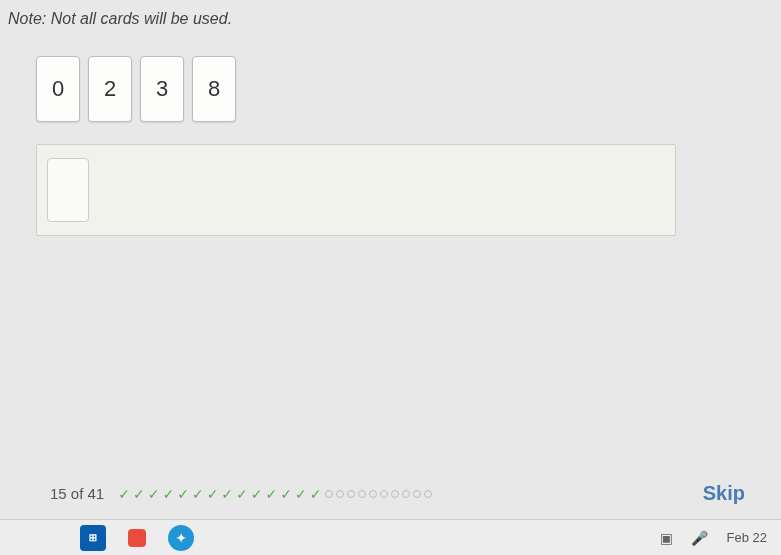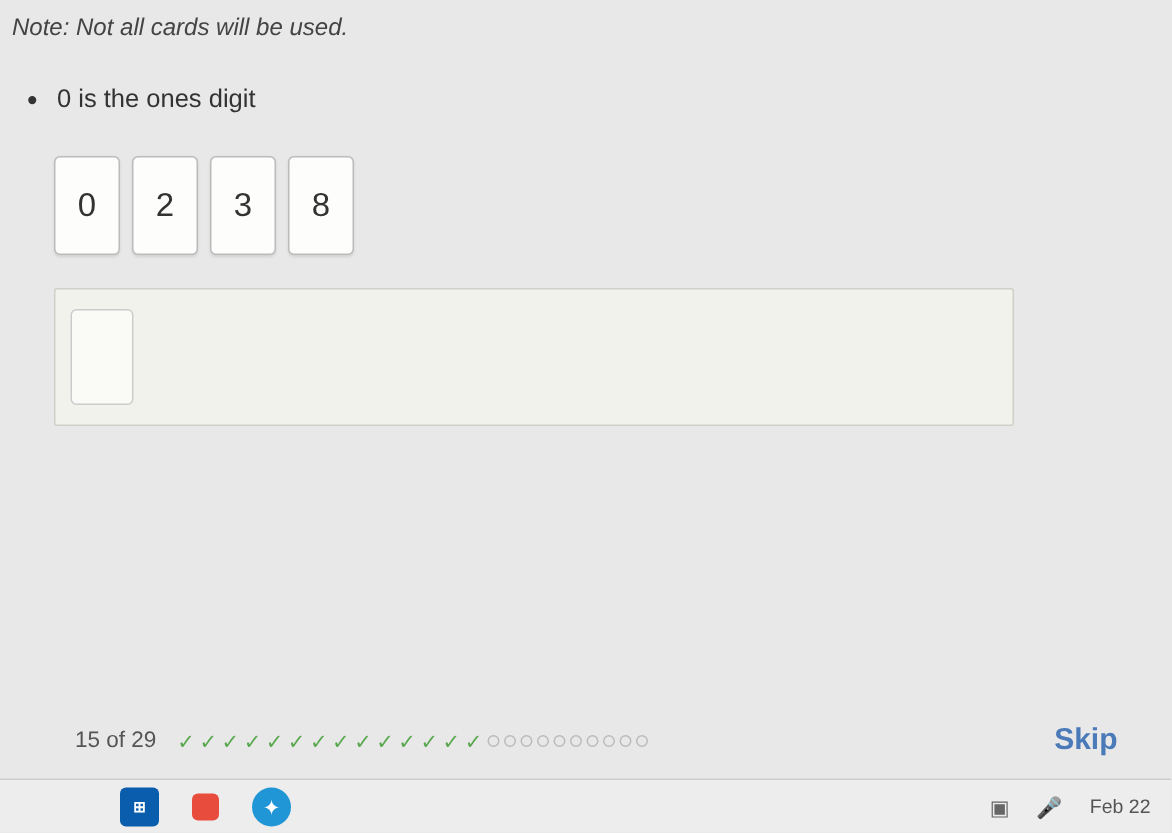--- a/index.html
+++ b/index.html
@@ -177,38 +177,37 @@
       color: #666;
     }
   </style>
 </head>
 <body>
 
 <div class="content">
   <div class="note">Note: Not all cards will be used.</div>
 
   <ul class="rules">
-    <li><span class="digit">0</span><span> is the ones digit</span></li>
   </ul>
 
   <div class="cards-row">
     <div class="card">0</div>
     <div class="card">2</div>
     <div class="card">3</div>
     <div class="card">8</div>
   </div>
 
   <div class="drop-zone">
     <div class="drop-slot"></div>
   </div>
 </div>
 
 <div class="footer">
   <div class="progress-area">
-    <span class="progress-text">15 of 29</span>
+    <span class="progress-text">15 of 41</span>
     <span class="progress-dots" id="progress-dots">
         <span class="dot-check">✓</span>
         <span class="dot-check">✓</span>
         <span class="dot-check">✓</span>
         <span class="dot-check">✓</span>
         <span class="dot-check">✓</span>
         <span class="dot-check">✓</span>
         <span class="dot-check">✓</span>
         <span class="dot-check">✓</span>
         <span class="dot-check">✓</span>

